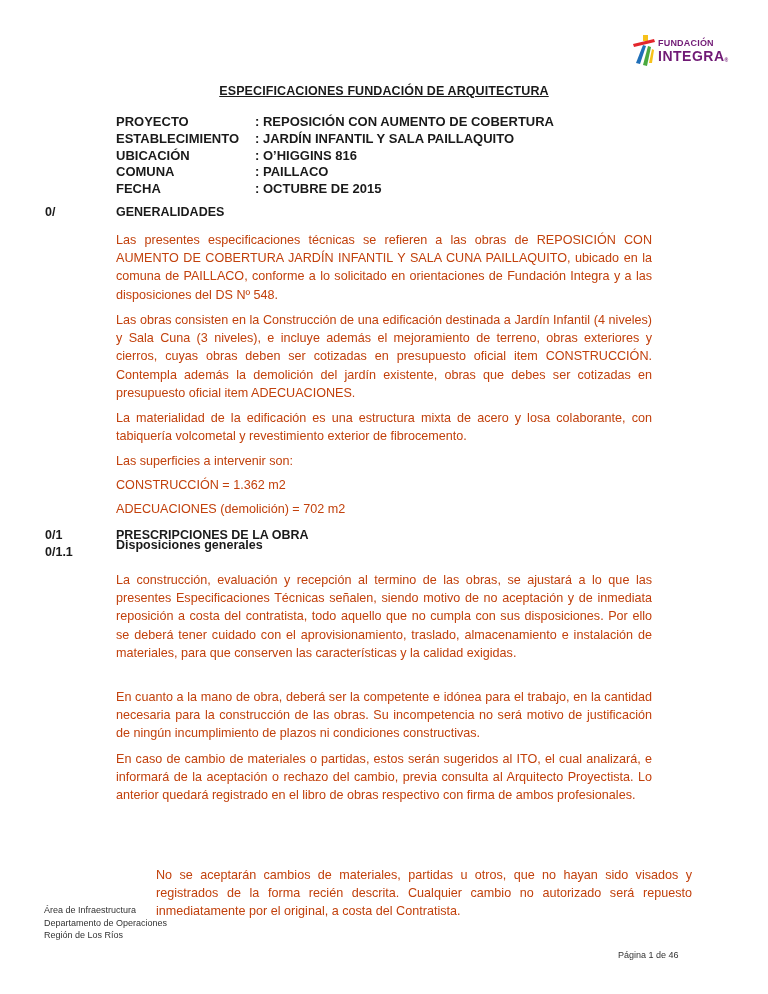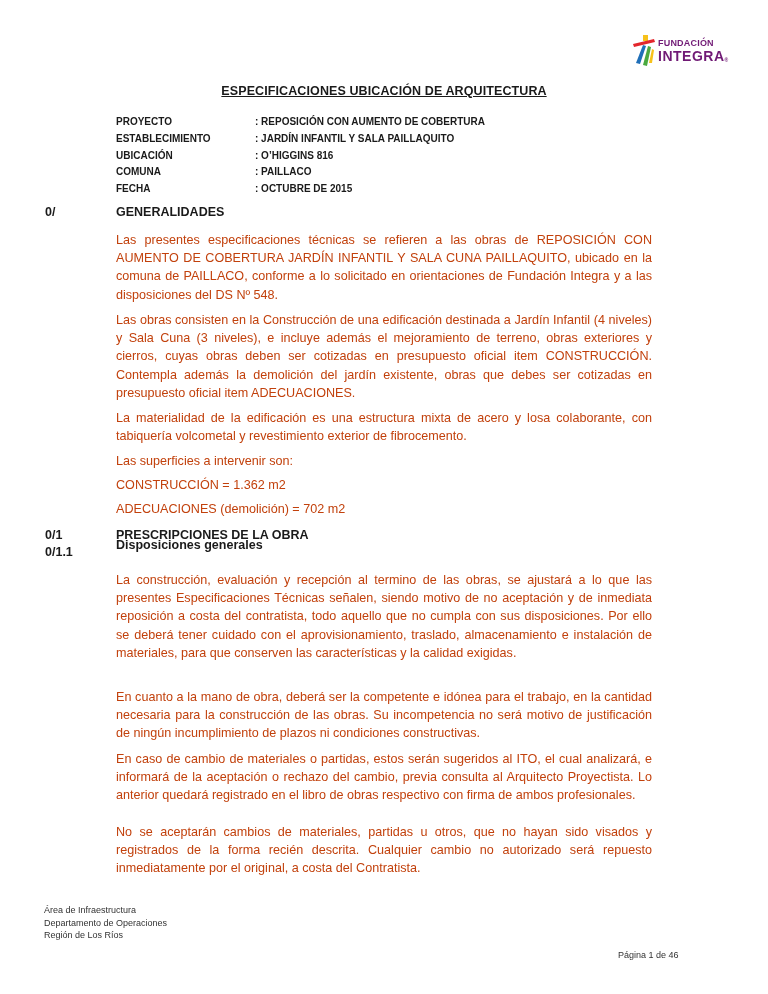--- a/index.html
+++ b/index.html
@@ -53,21 +53,21 @@
       font-weight: bold;
       text-decoration: underline;
       letter-spacing: 0.1px;
     }
 
     
     .meta {
       position: absolute;
       left: 116px;
       top: 114px;
-      font-size: 10px;
+      font-size: 13px;
       font-weight: bold;
       line-height: 16.8px;
     }
     .meta-row { display: flex; white-space: nowrap; }
     .meta-label { width: 139px; }
     .meta-value { }
 
     
     .sec-num {
       position: absolute;
@@ -130,21 +130,21 @@
       <path d="M11 30 L16 11 L19 12 L15 31 Z" fill="#4aa93f"></path>
 
       <path d="M17 28 L20 14 L22 15 L20 28 Z" fill="#f7c21b"></path>
     </svg>
     <div class="logo-text">
       <span class="logo-line1">FUNDACIÓN</span>
       <span class="logo-line2"><span>INTEGRA</span><span class="logo-dot-r">®</span></span>
     </div>
   </div>
 
-  <div class="doc-title">ESPECIFICACIONES UBICACIÓN DE ARQUITECTURA</div>
+  <div class="doc-title">ESPECIFICACIONES FUNDACIÓN DE ARQUITECTURA</div>
 
   <div class="meta">
     <div class="meta-row">
       <span class="meta-label">PROYECTO</span>
       <span class="meta-value">: REPOSICIÓN CON AUMENTO DE COBERTURA</span>
     </div>
     <div class="meta-row">
       <span class="meta-label">ESTABLECIMIENTO</span>
       <span class="meta-value">: JARDÍN INFANTIL Y SALA PAILLAQUITO</span>
     </div>
@@ -174,21 +174,21 @@
 
   <div class="sec-num" style="top:528px;">0/1</div>
   <div class="sec-title" style="top:528px;">PRESCRIPCIONES DE LA OBRA</div>
 
   <div class="sec-num" style="top:545px;">0/1.1</div>
   <div class="sec-title" style="top:538px;">Disposiciones generales</div>
 
   <p class="para" style="top:571px;">La construcción, evaluación y recepción al termino de las obras, se ajustará a lo que las presentes Especificaciones Técnicas señalen, siendo motivo de no aceptación y de inmediata reposición a costa del contratista, todo aquello que no cumpla con sus disposiciones. Por ello se deberá tener cuidado con el aprovisionamiento, traslado, almacenamiento e instalación de materiales, para que conserven las características y la calidad exigidas.</p>
   <p class="para" style="top:750px;">En caso de cambio de materiales o partidas, estos serán sugeridos al ITO, el cual analizará, e informará de la aceptación o rechazo del cambio, previa consulta al Arquitecto Proyectista. Lo anterior quedará registrado en el libro de obras respectivo con firma de ambos profesionales.</p>
   <p class="para" style="top:688px;">En cuanto a la mano de obra, deberá ser la competente e idónea para el trabajo, en la cantidad necesaria para la construcción de las obras. Su incompetencia no será motivo de justificación de ningún incumplimiento de plazos ni condiciones constructivas.</p>
-  <p class="para" style="top:823px;">No se aceptarán cambios de materiales, partidas u otros, que no hayan sido visados y registrados de la forma recién descrita. Cualquier cambio no autorizado será repuesto inmediatamente por el original, a costa del Contratista.</p>
+  <p class="para" style="top:866px;margin-left:40px;">No se aceptarán cambios de materiales, partidas u otros, que no hayan sido visados y registrados de la forma recién descrita. Cualquier cambio no autorizado será repuesto inmediatamente por el original, a costa del Contratista.</p>
 
   <div class="footer-left">
     <div>Área de Infraestructura</div>
     <div>Departamento de Operaciones</div>
     <div>Región de Los Ríos</div>
   </div>
   <div class="footer-right">Página 1 de 46</div>
 
 </div>
 

